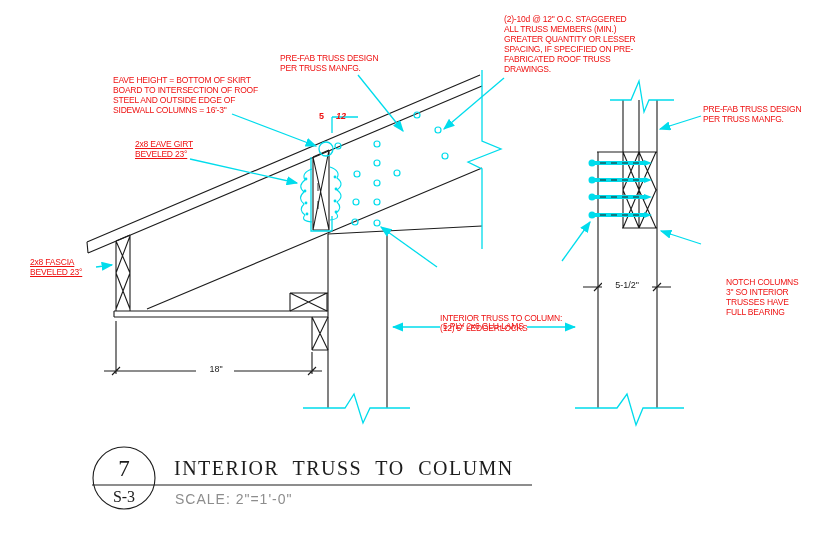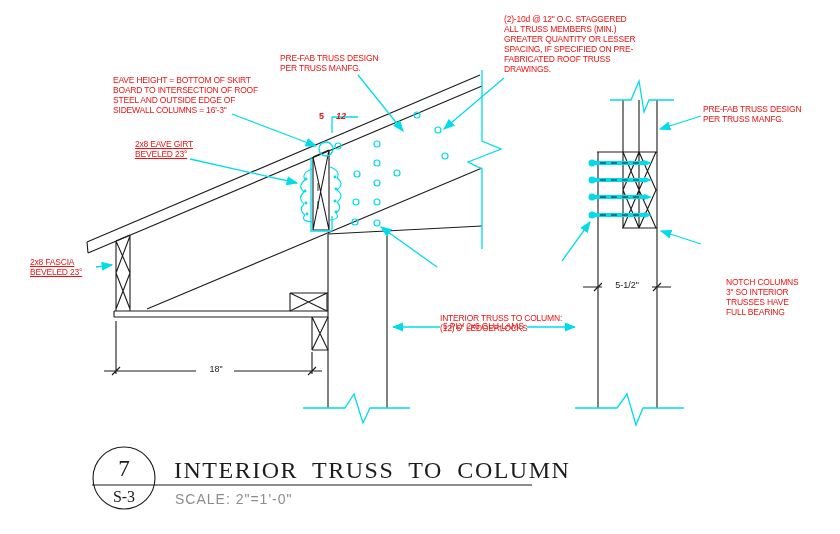--- a/index.html
+++ b/index.html
@@ -9,21 +9,21 @@
   .note{position:absolute;color:#ee1111;font-size:8.5px;line-height:10px;
         letter-spacing:-0.2px;white-space:pre-line;}
   .dimtext{position:absolute;color:#1c1c1c;font-size:9px;background:#ffffff;
            text-align:center;padding:0 2px;}
   .slopenum{position:absolute;color:#ee1111;font-size:9px;font-weight:bold;}
   .tb-num{position:absolute;left:100px;top:456px;width:48px;text-align:center;
           font-family:"Liberation Serif",serif;font-size:23px;color:#1c1c1c;}
   .tb-sheet{position:absolute;left:100px;top:488px;width:48px;text-align:center;
           font-family:"Liberation Serif",serif;font-size:16px;color:#1c1c1c;}
   .tb-title{position:absolute;left:174px;top:457px;
-          font-family:"Liberation Serif",serif;font-size:24px;color:#1c1c1c;
+          font-family:"Liberation Serif",serif;font-size:20px;color:#1c1c1c;
           letter-spacing:1.5px;word-spacing:7px;}
   .tb-scale{position:absolute;left:175px;top:491px;font-size:14px;color:#8d8d8d;
           letter-spacing:1px;}
 </style>
 </head>
 <body>
 
 <div id="sheet">
 
   <svg id="linework" width="840" height="534" viewBox="0 0 840 534">

